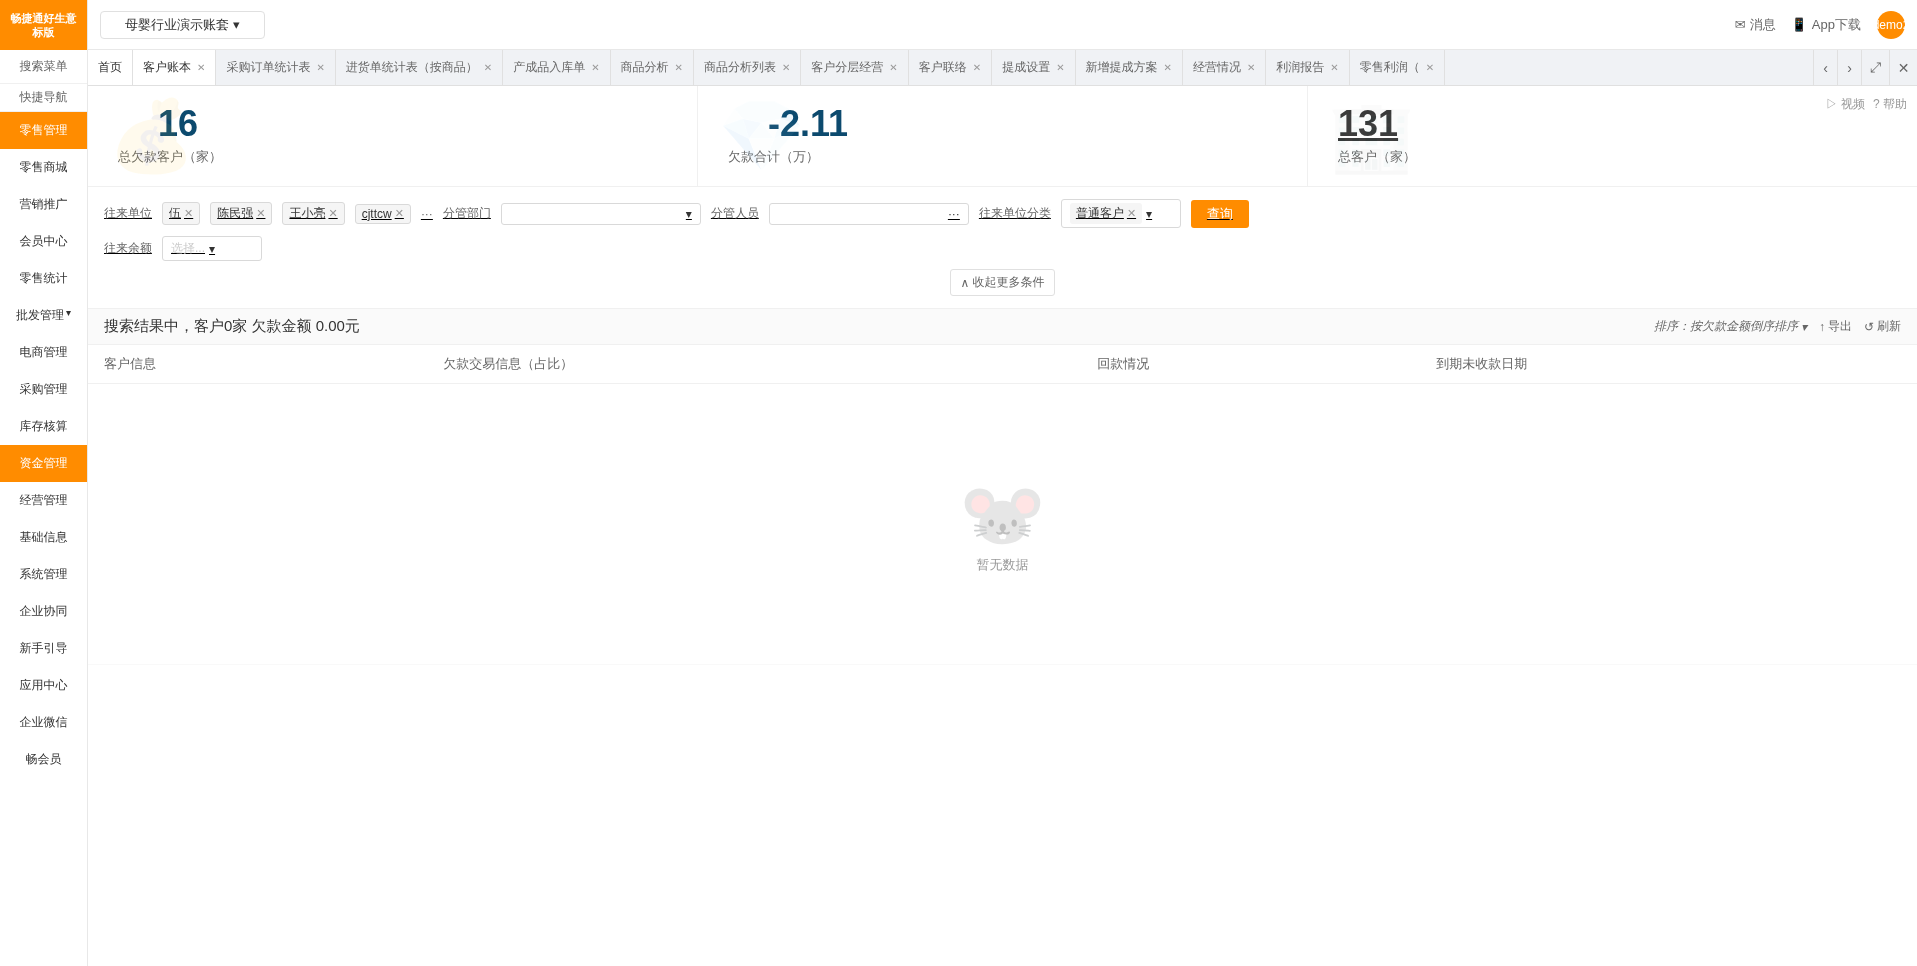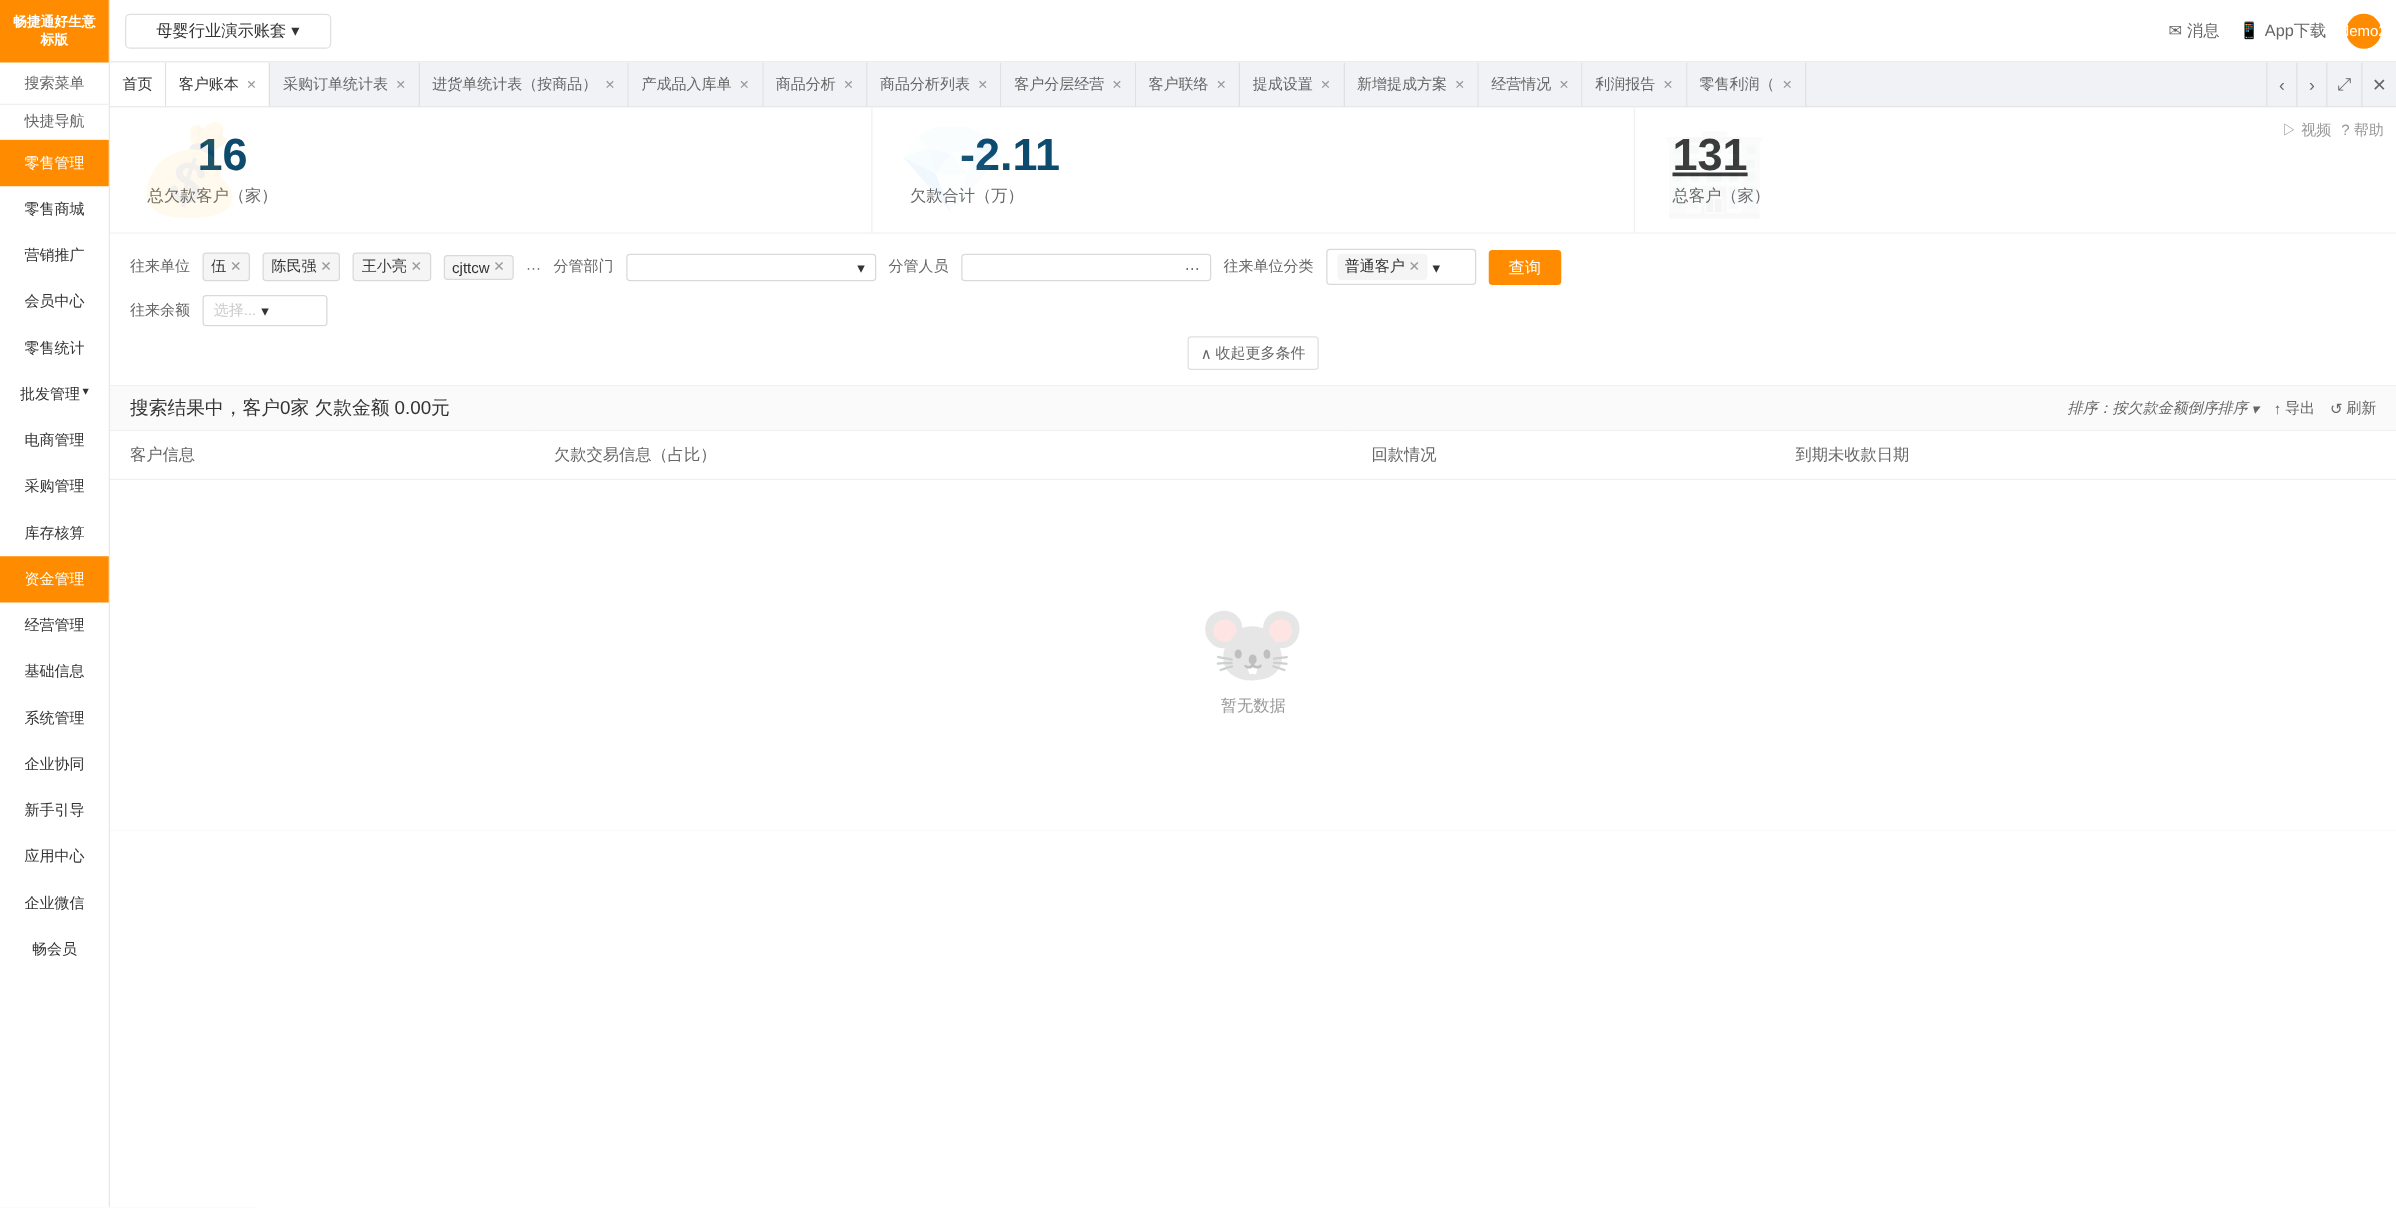--- a/index.html
+++ b/index.html
@@ -46,21 +46,21 @@
     .stat-block { flex: 1; padding: 20px 30px; display: flex; flex-direction: column; align-items: flex-start; position: relative; border-right: 1px solid #f0f0f0; }
     .stat-block:last-child { border-right: none; }
     .stat-value-red { font-size: 36px; font-weight: bold; color: #0c4a6e; line-height: 1; margin-left: 40px; }
     .stat-value-dark { font-size: 36px; font-weight: bold; color: #333; line-height: 1; text-decoration: underline; }
     .stat-label { font-size: 13px; color: #666; margin-top: 6px; }
     .stat-video-help { position: absolute; top: 10px; right: 10px; display: flex; gap: 8px; font-size: 12px; color: #999; }
     .stat-video-help span { cursor: pointer; }
 
     
     .filter-area { padding: 12px 16px; background: white; border-bottom: 1px solid #f0f0f0; }
-    .filter-row { display: flex; align-items: center; gap: 10px; flex-wrap: wrap; margin-bottom: 8px; }
+    .filter-row { display: flex; align-items: center; gap: 10px; flex-wrap: wrap; margin-bottom: 8px; text-decoration: underline; }
     .filter-label { font-size: 12px; color: #666; white-space: nowrap; }
     .filter-tag { display: inline-flex; align-items: center; background: #f5f5f5; border: 1px solid #d9d9d9; border-radius: 3px; padding: 2px 6px; font-size: 12px; color: #333; gap: 3px; }
     .filter-tag .remove { color: #999; cursor: pointer; font-size: 11px; }
     .more-tags { color: #666; font-size: 12px; cursor: pointer; }
     .filter-select { display: inline-flex; align-items: center; border: 1px solid #d9d9d9; border-radius: 3px; padding: 3px 8px; font-size: 12px; color: #333; background: white; cursor: pointer; gap: 4px; min-width: 120px; }
     .filter-select-wide { min-width: 200px; }
     .query-btn { background: #ff8c00; color: white; border: none; padding: 5px 16px; border-radius: 3px; font-size: 13px; cursor: pointer; }
     .collapse-btn { display: flex; align-items: center; gap: 3px; font-size: 12px; color: #666; cursor: pointer; padding: 4px 10px; border: 1px solid #e0e0e0; border-radius: 3px; background: white; }
 
     

